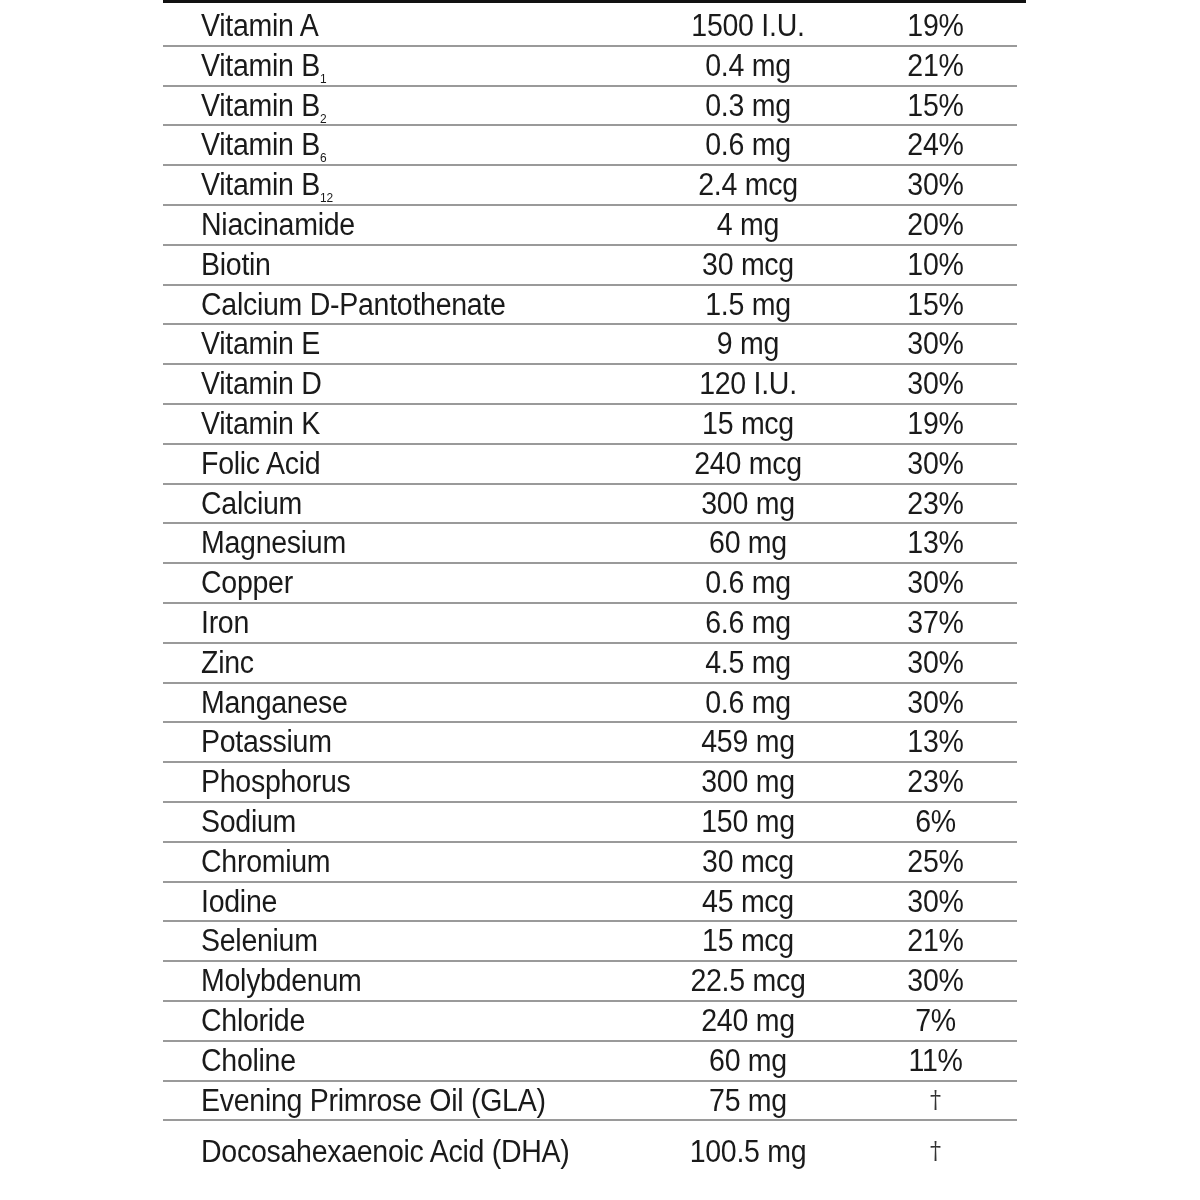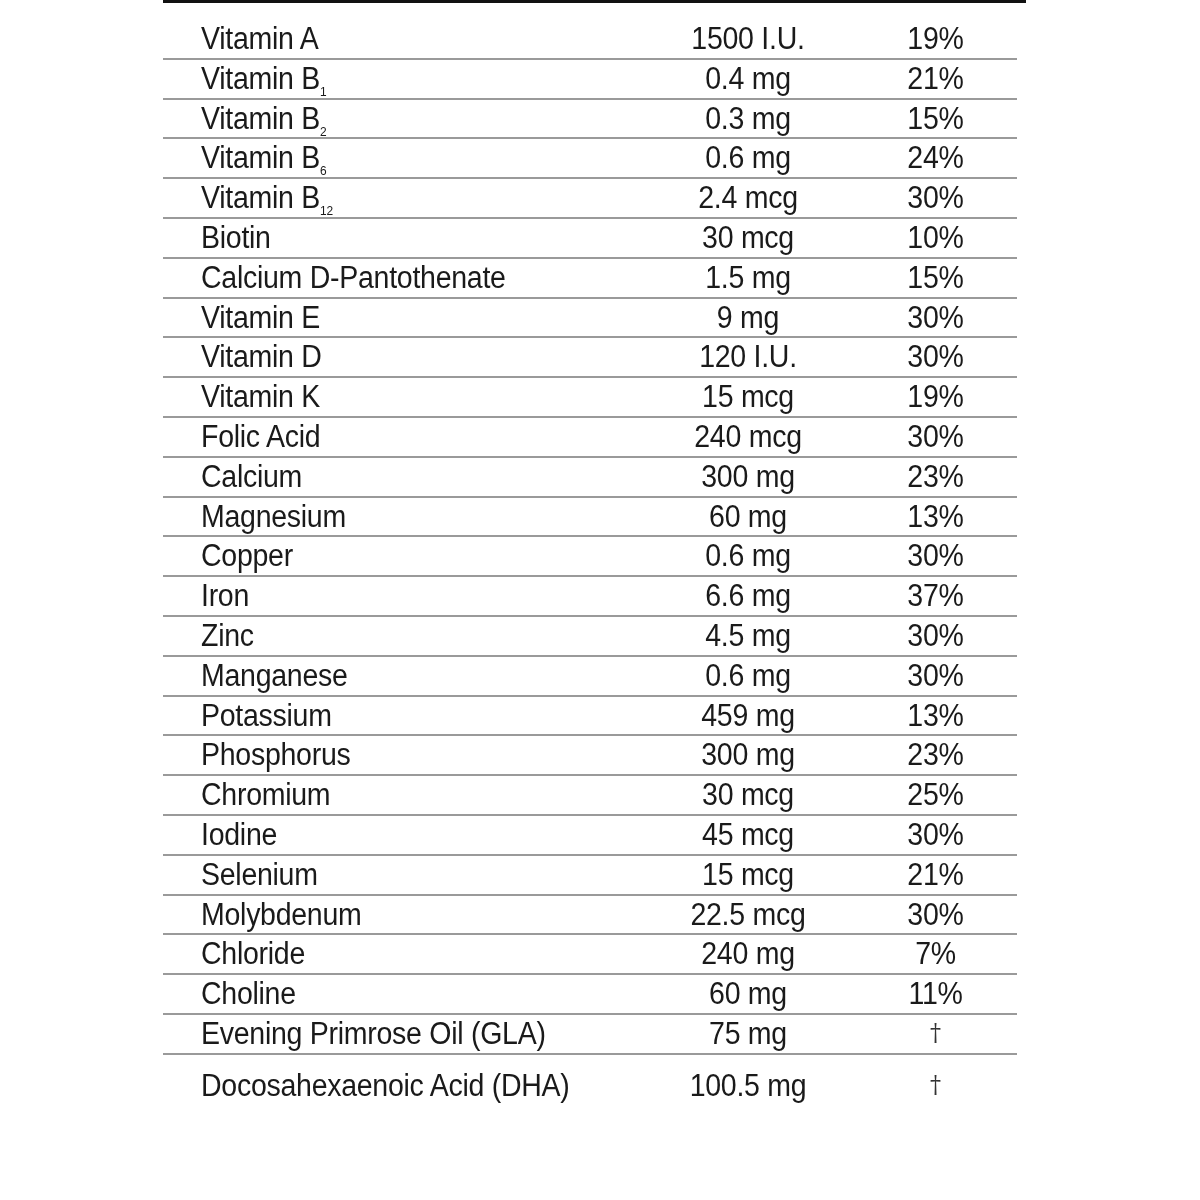--- a/index.html
+++ b/index.html
@@ -19,21 +19,21 @@
       position: absolute;
       left: 163px;
       top: 0;
       width: 863px;
       height: 3px;
       background: #111111;
     }
     .table {
       position: absolute;
       left: 163px;
-      top: 20px;
+      top: 7px;
       width: 854px;
     }
     .row {
       position: relative;
       height: 37.8px;
       border-bottom: 2px solid #9a9a9a;
       box-sizing: content-box;
     }
     .row.last {
       border-bottom: none;
@@ -102,20 +102,25 @@
       <span class="cell name"><span>Vitamin B</span><sub>6</sub></span>
       <span class="cell amount">0.6 mg</span>
       <span class="cell dv">24%</span>
     </div>
   <div class="row">
       <span class="cell name"><span>Vitamin B</span><sub>12</sub></span>
       <span class="cell amount">2.4 mcg</span>
       <span class="cell dv">30%</span>
     </div>
   <div class="row">
+      <span class="cell name"><span>Niacinamide</span><sub></sub></span>
+      <span class="cell amount">4 mg</span>
+      <span class="cell dv">20%</span>
+    </div>
+  <div class="row">
       <span class="cell name"><span>Biotin</span><sub></sub></span>
       <span class="cell amount">30 mcg</span>
       <span class="cell dv">10%</span>
     </div>
   <div class="row">
       <span class="cell name"><span>Calcium D-Pantothenate</span><sub></sub></span>
       <span class="cell amount">1.5 mg</span>
       <span class="cell dv">15%</span>
     </div>
   <div class="row">
@@ -170,20 +175,25 @@
     </div>
   <div class="row">
       <span class="cell name"><span>Potassium</span><sub></sub></span>
       <span class="cell amount">459 mg</span>
       <span class="cell dv">13%</span>
     </div>
   <div class="row">
       <span class="cell name"><span>Phosphorus</span><sub></sub></span>
       <span class="cell amount">300 mg</span>
       <span class="cell dv">23%</span>
+    </div>
+  <div class="row">
+      <span class="cell name"><span>Sodium</span><sub></sub></span>
+      <span class="cell amount">150 mg</span>
+      <span class="cell dv">6%</span>
     </div>
   <div class="row">
       <span class="cell name"><span>Chromium</span><sub></sub></span>
       <span class="cell amount">30 mcg</span>
       <span class="cell dv">25%</span>
     </div>
   <div class="row">
       <span class="cell name"><span>Iodine</span><sub></sub></span>
       <span class="cell amount">45 mcg</span>
       <span class="cell dv">30%</span>

